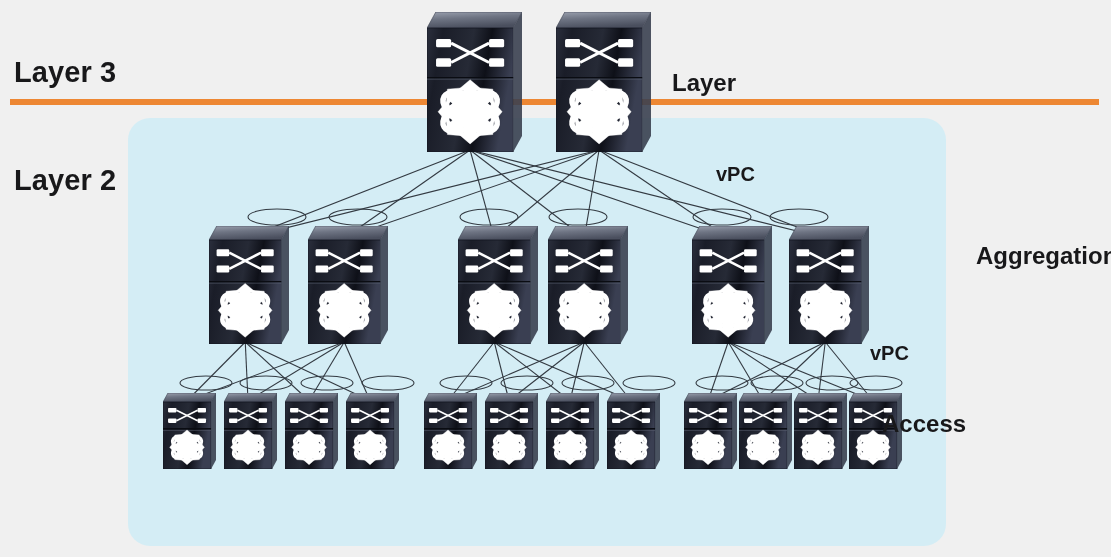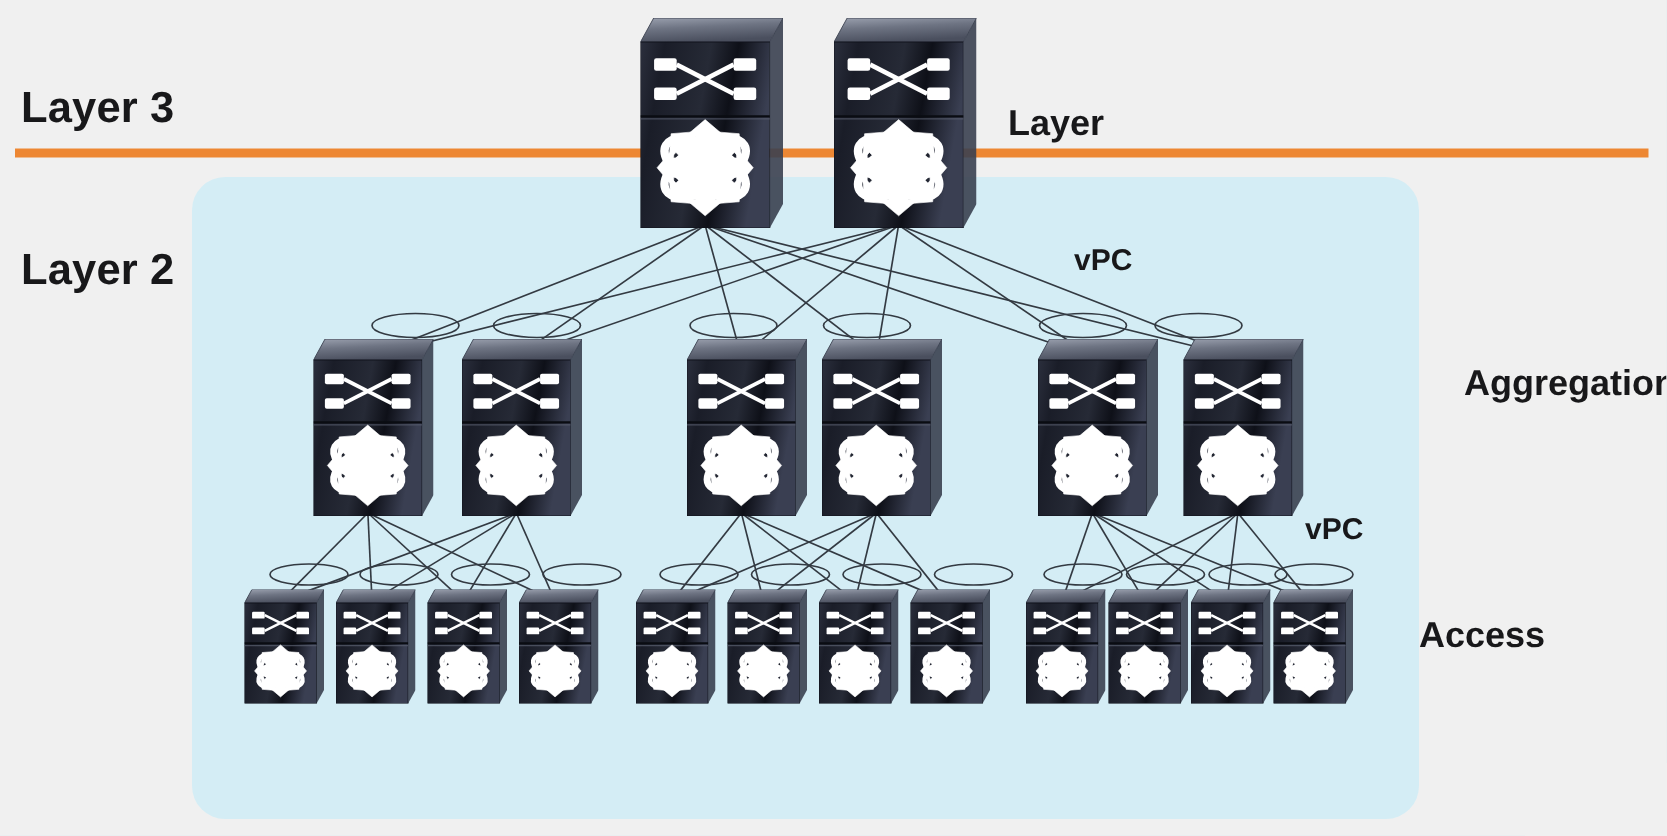--- a/index.html
+++ b/index.html
@@ -54,21 +54,21 @@
     font-size: 24px;
   }
   .label-vpc {
     font-size: 20px;
   }
 
   #lbl-layer3 { left: 14px; top: 56px; }
   #lbl-layer2 { left: 14px; top: 121px; margin-top: 43px; }
   #lbl-core   { left: 672px; top: 69px; }
   #lbl-agg    { left: 955px; top: 242px; margin-left: 21px; }
-  #lbl-access { left: 946px; top: 410px; text-align: center; }
+  #lbl-access { left: 882px; top: 410px; text-align: center; }
   #lbl-vpc-1  { left: 716px; top: 163px; }
   #lbl-vpc-2  { left: 870px; top: 342px; }
 
   
   #links {
     position: absolute;
     left: 0;
     top: 0;
     width: 1111px;
     height: 557px;

